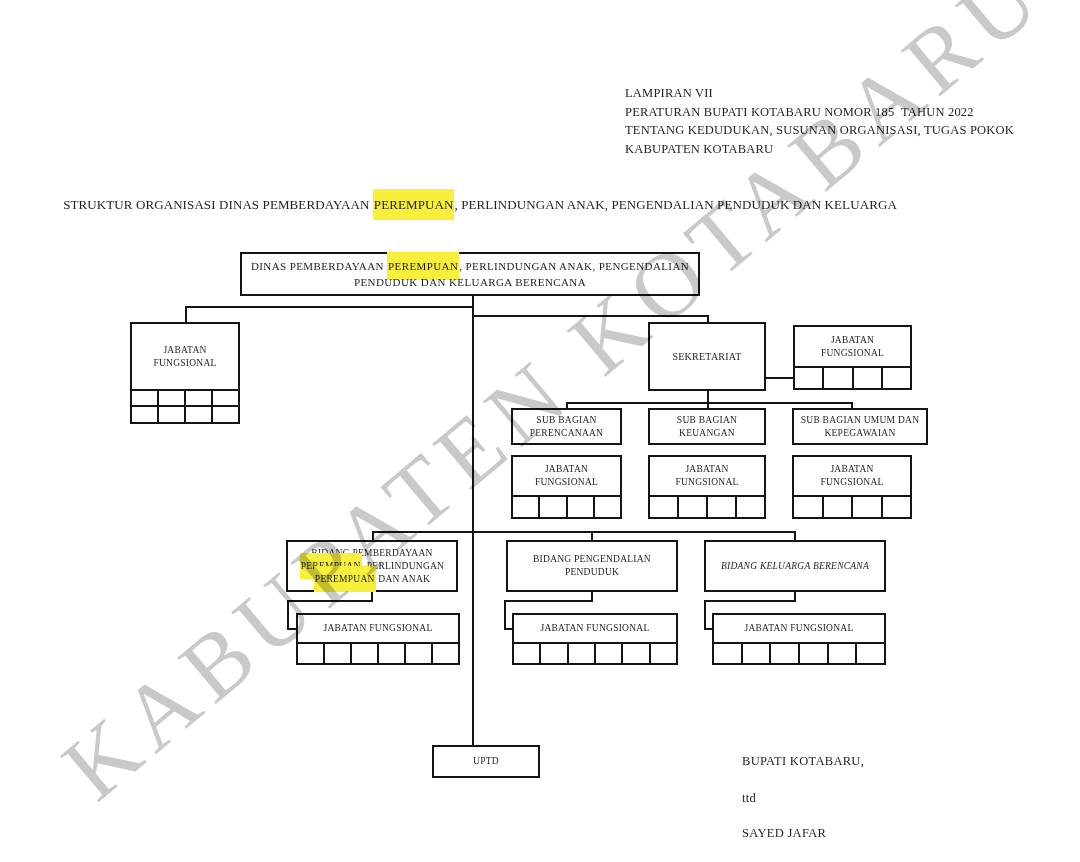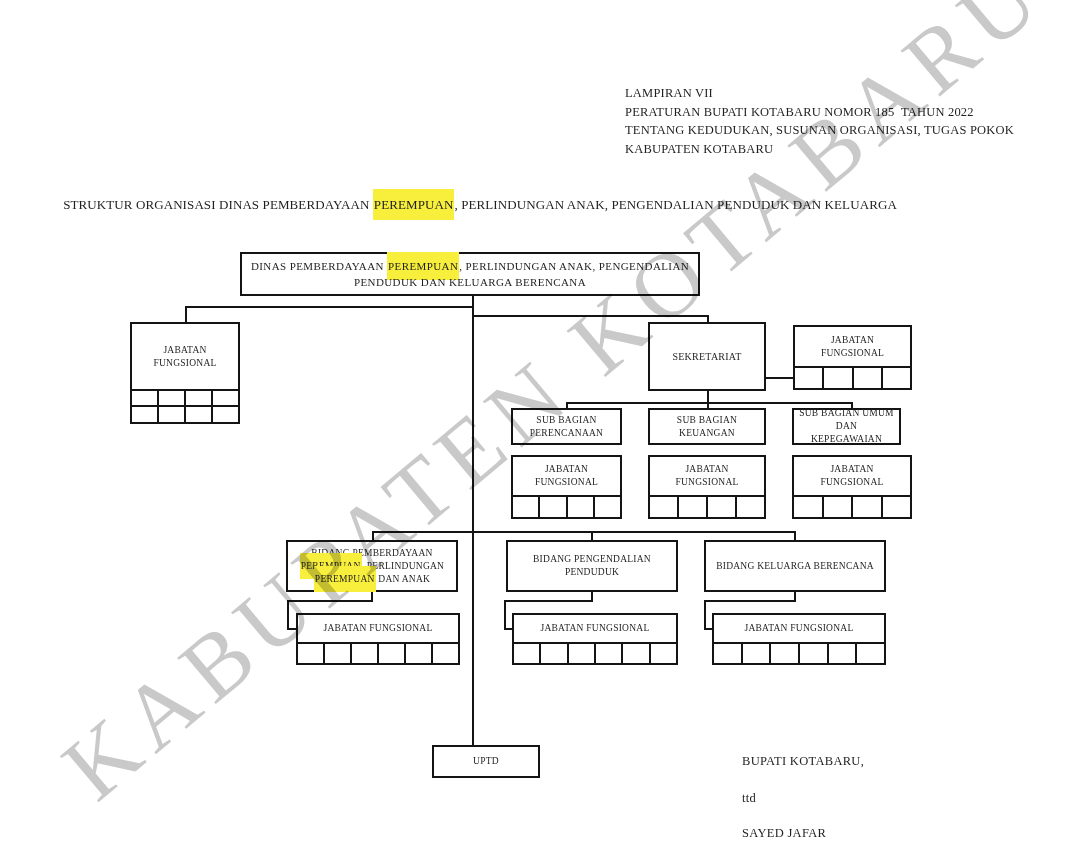--- a/index.html
+++ b/index.html
@@ -118,21 +118,21 @@
     <div class="cell"></div>
 </div>
 
 <div class="box" style="left:511px;top:408px;width:111px;height:37px;">
   <div>SUB BAGIAN</div>
   <div>PERENCANAAN</div>
 </div>
 <div class="box" style="left:648px;top:408px;width:118px;height:37px;">
   <div>SUB BAGIAN KEUANGAN</div>
 </div>
-<div class="box" style="left:792px;top:408px;width:109px;height:37px;">
+<div class="box" style="left:792px;top:408px;width:136px;height:37px;">
   <div>SUB BAGIAN UMUM DAN</div>
   <div>KEPEGAWAIAN</div>
 </div>
 
 <div class="box" style="left:511px;top:455px;width:111px;height:42px;">
   <div>JABATAN FUNGSIONAL</div>
 </div>
 <div class="cellrow" style="left:511px;top:495px;width:111px;height:24px;">
   <div class="cell"></div>
     <div class="cell"></div>
@@ -159,21 +159,21 @@
 </div>
 
 <div class="box" style="left:286px;top:540px;width:172px;height:52px;">
   <div>BIDANG PEMBERDAYAAN</div>
   <div><span class="hl">PEREMPUAN</span><span>, PERLINDUNGAN</span></div>
   <div><span class="hl">PEREMPUAN</span><span> DAN ANAK</span></div>
 </div>
 <div class="box" style="left:506px;top:540px;width:172px;height:52px;">
   <div>BIDANG PENGENDALIAN PENDUDUK</div>
 </div>
-<div class="box" style="left:704px;top:540px;width:182px;height:52px;">
+<div class="box" style="left:704px;top:540px;width:182px;height:52px;font-style:italic;">
   <div>BIDANG KELUARGA BERENCANA</div>
 </div>
 
 <div class="box" style="left:296px;top:613px;width:164px;height:31px;">
   <div>JABATAN FUNGSIONAL</div>
 </div>
 <div class="cellrow" style="left:296px;top:642px;width:164px;height:23px;">
   <div class="cell"></div>
     <div class="cell"></div>
     <div class="cell"></div>

